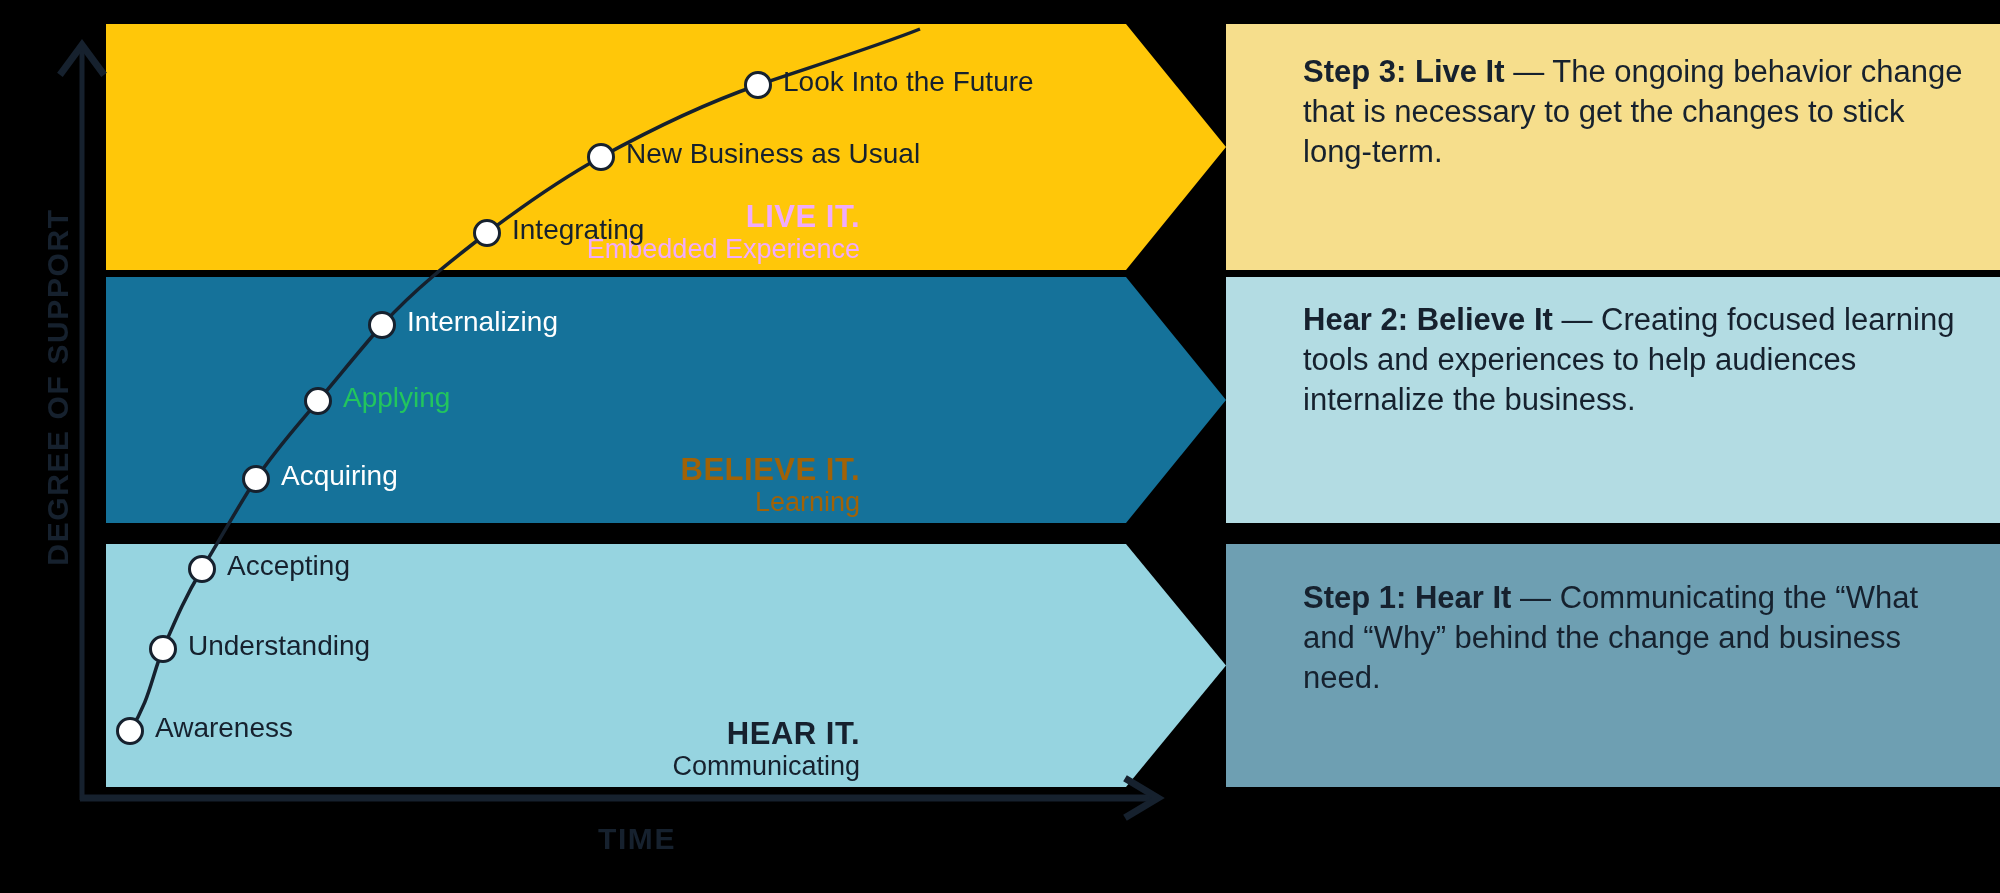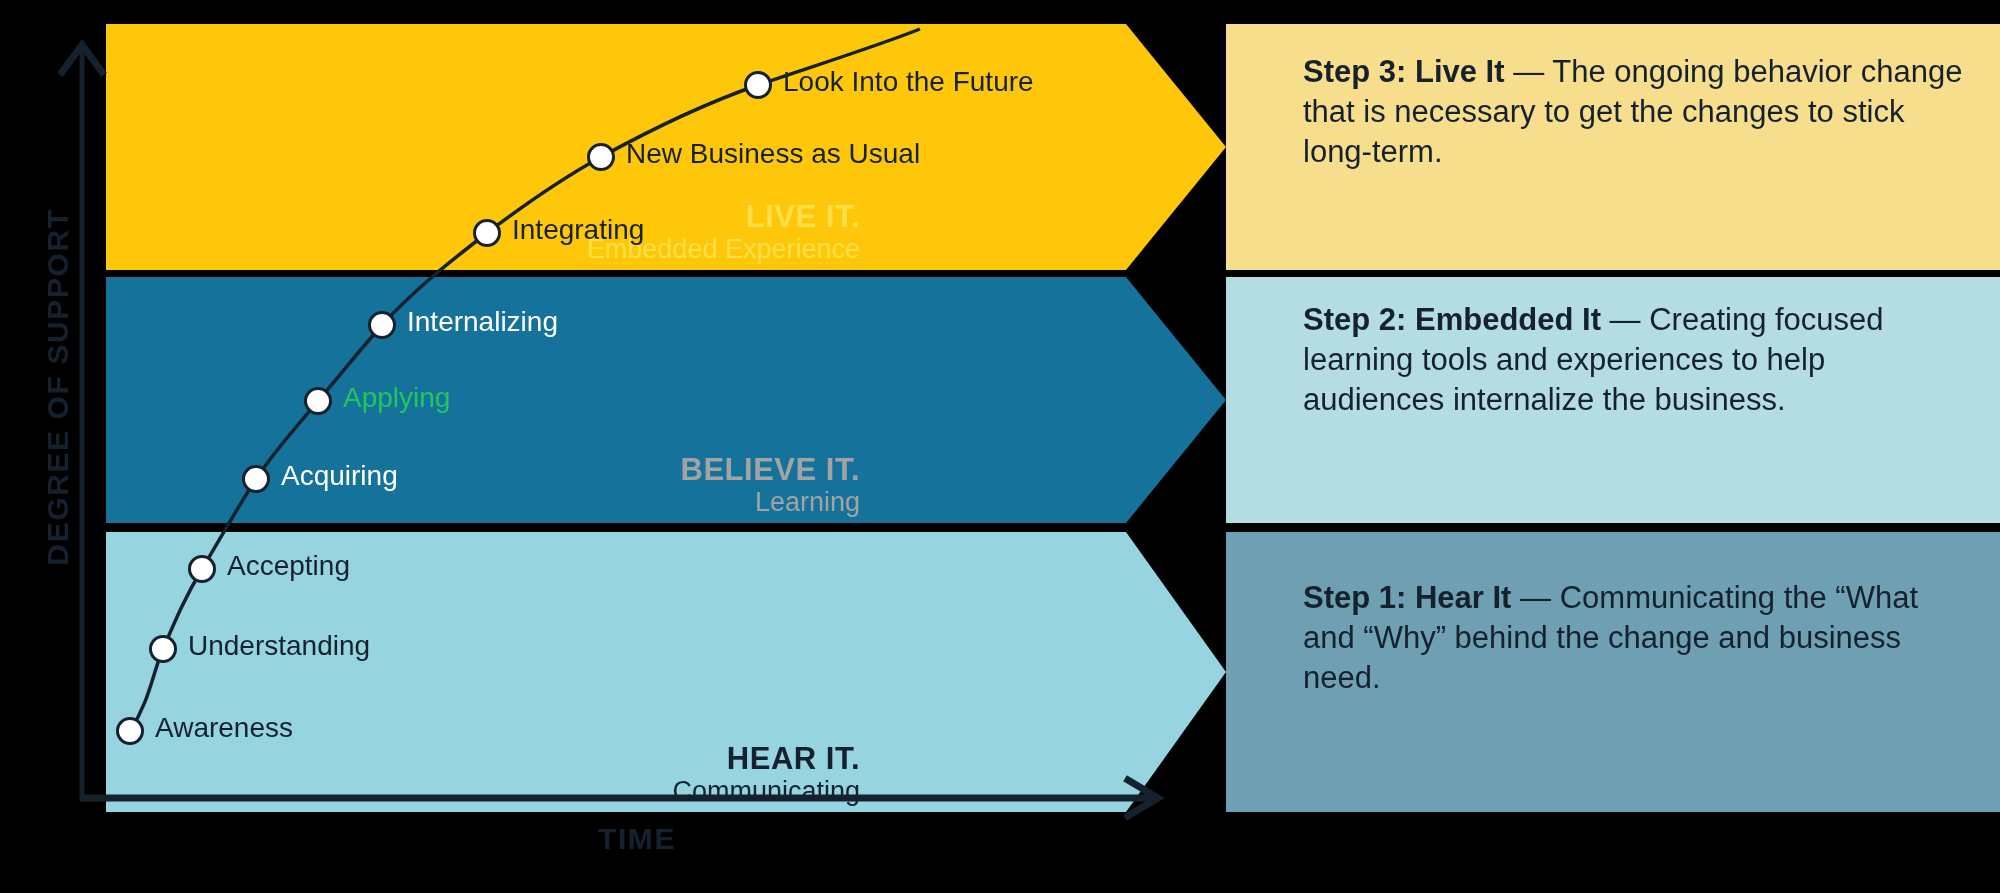--- a/index.html
+++ b/index.html
@@ -23,21 +23,21 @@
   
   .band{position:absolute;left:106px;right:0;}
   .band .solid{position:absolute;left:0;top:0;bottom:0;width:1120px;}
   .band .light{position:absolute;left:1120px;top:0;bottom:0;right:0;}
 
   
   .solid{clip-path:polygon(0 0, calc(100% - 100px) 0, 100% 50%, calc(100% - 100px) 100%, 0 100%);}
 
   #band3{top:24px;height:246px;}
   #band2{top:277px;height:246px;}
-  #band1{top:532px;height:280px;}
+  #band1{top:544px;height:243px;}
 
   
   .band-caption{
     position:absolute;right:1120px;bottom:6px;
     text-align:right;line-height:1.08;padding-right:20px;
   }
   .band-caption .big{font-size:31px;font-weight:bold;letter-spacing:.5px;display:block;}
   .band-caption .sub{font-size:27px;font-weight:normal;display:block;margin-top:1px;}
 
   
@@ -61,49 +61,49 @@
 <body>
 
 <div id="stage">
 
   <div class="yaxis-label">DEGREE OF SUPPORT</div>
   <div class="xaxis-label">TIME</div>
 
   <div class="band" id="band3">
     <div class="solid" style="background:#FFC709;"></div>
     <div class="light" style="background:#F6DE8C;"></div>
-    <div class="band-caption" style="color:#fde047;">
+    <div class="band-caption" style="color:#f0abfc;">
       <span class="big">LIVE IT.</span>
       <span class="sub">Embedded Experience</span>
     </div>
   </div>
 
   <div class="band" id="band2">
     <div class="solid" style="background:#15729A;"></div>
     <div class="light" style="background:#B3DCE3;"></div>
-    <div class="band-caption" style="color:#a3a3a3;margin-top:16px;">
+    <div class="band-caption" style="color:#a16207;margin-top:16px;">
       <span class="big">BELIEVE IT.</span>
       <span class="sub">Learning</span>
     </div>
   </div>
 
   <div class="band" id="band1">
     <div class="solid" style="background:#96D4E0;"></div>
     <div class="light" style="background:#6E9FB2;"></div>
     <div class="band-caption" style="color:#16212E;">
       <span class="big">HEAR IT.</span>
       <span class="sub">Communicating</span>
     </div>
   </div>
 
   <div class="desc" id="desc3">
     <b>Step 3: Live It</b><span> — </span><span>The ongoing behavior change that is necessary to get the changes to stick long-term.</span>
   </div>
   <div class="desc" id="desc2">
-    <b>Step 2: Embedded It</b><span> — </span><span>Creating focused learning tools and experiences to help audiences internalize the business.</span>
+    <b>Hear 2: Believe It</b><span> — </span><span>Creating focused learning tools and experiences to help audiences internalize the business.</span>
   </div>
   <div class="desc" id="desc1">
     <b>Step 1:  Hear It</b><span> — </span><span>Communicating the “What and “Why” behind the change and business need.</span>
   </div>
 
   <svg class="overlay" viewBox="0 0 2000 893">
 
     <g>
       <line x1="82" y1="800" x2="82" y2="47" stroke="#16212E" stroke-width="5"></line>
       <polyline points="62,72 82,45 102,72" fill="none" stroke="#16212E" stroke-width="7" stroke-linecap="square"></polyline>

